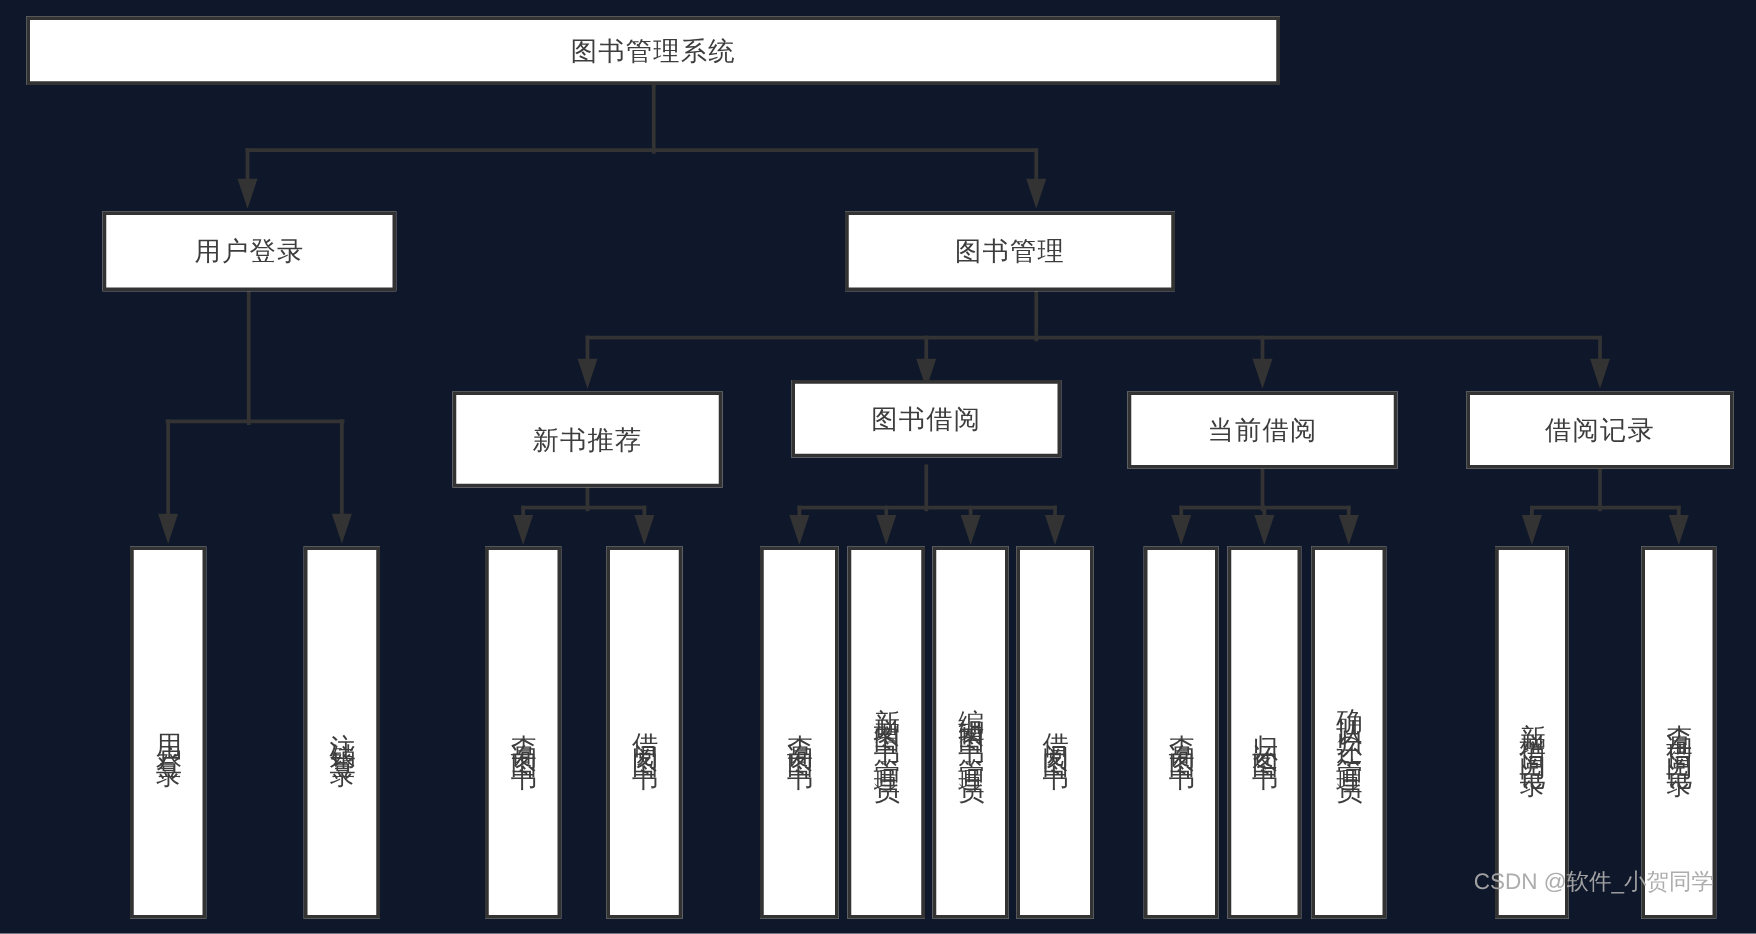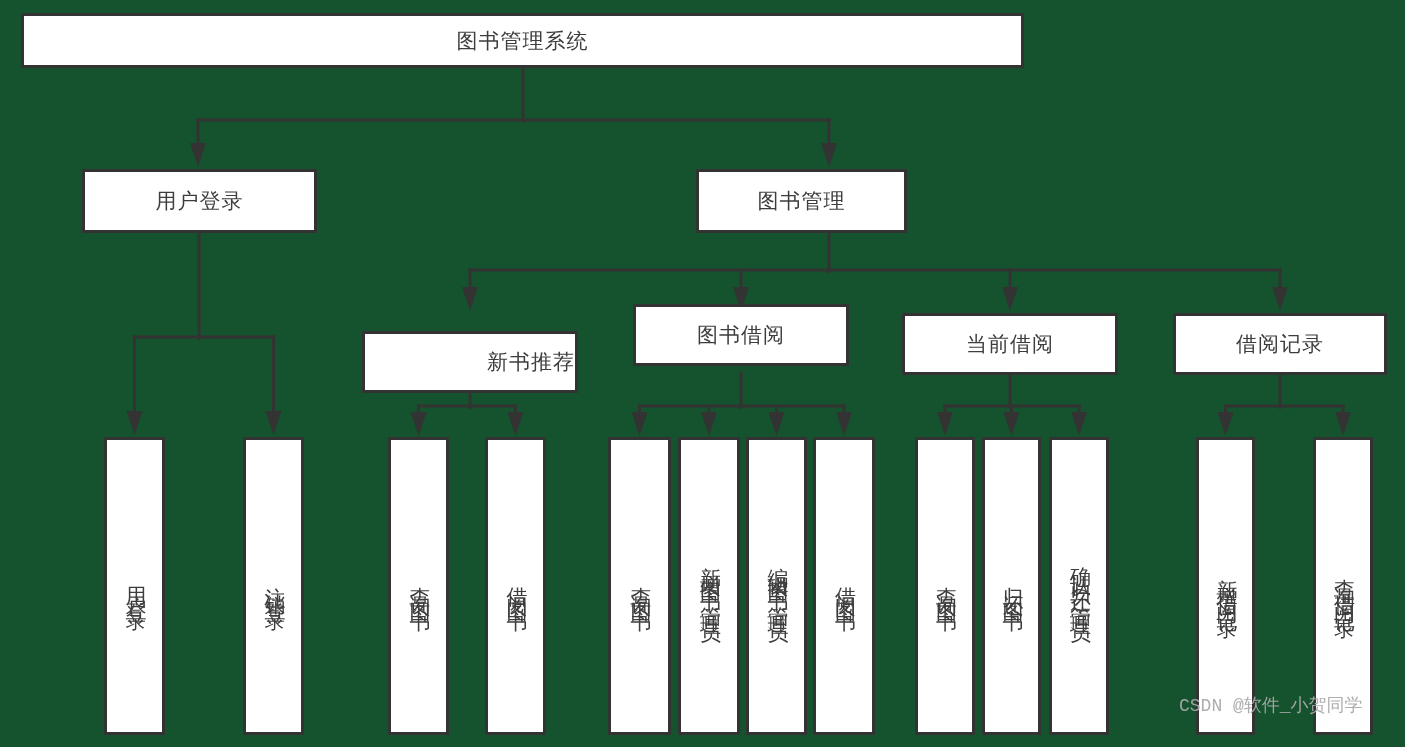--- a/index.html
+++ b/index.html
@@ -1,21 +1,21 @@
 <!DOCTYPE html>
 <html><head>
 <meta charset="utf-8">
 <style>
   html, body { margin: 0; padding: 0; background: #ffffff; }
   #stage {
     position: relative;
     width: 1405px;
     height: 747px;
-    background: #14532d;
-    font-family: Liberation Mono, monospace;
+    background: #0f172a;
+    font-family: Liberation Sans, sans-serif;
     overflow: hidden;
   }
   #connectors {
     position: absolute;
     left: 0; top: 0;
     width: 1405px; height: 747px;
   }
   #connectors line { stroke: #333333; stroke-width: 3; stroke-linecap: square; }
   #connectors polygon { fill: #333333; }
   .node {
@@ -132,25 +132,25 @@
     </g>
   </svg>
 
   <div class="node" style="left:21px; top:13px; width:1003px; height:55px;">
     <span class="h-label">图书管理系统</span>
   </div>
 
   <div class="node" style="left:82px; top:169px; width:235px; height:64px;">
     <span class="h-label">用户登录</span>
   </div>
-  <div class="node" style="left:696px; top:169px; width:211px; height:64px;">
+  <div class="node" style="left:676px; top:169px; width:264px; height:64px;">
     <span class="h-label">图书管理</span>
   </div>
 
-  <div class="node" style="left:362px; top:331px; width:216px; height:62px;justify-content:flex-end;">
+  <div class="node" style="left:362px; top:313px; width:216px; height:77px;">
     <span class="h-label">新书推荐</span>
   </div>
   <div class="node" style="left:633px; top:304px; width:216px; height:62px;">
     <span class="h-label">图书借阅</span>
   </div>
   <div class="node" style="left:902px; top:313px; width:216px; height:62px;text-align:center;">
     <span class="h-label">当前借阅</span>
   </div>
   <div class="node" style="left:1173px; top:313px; width:214px; height:62px;">
     <span class="h-label">借阅记录</span>

